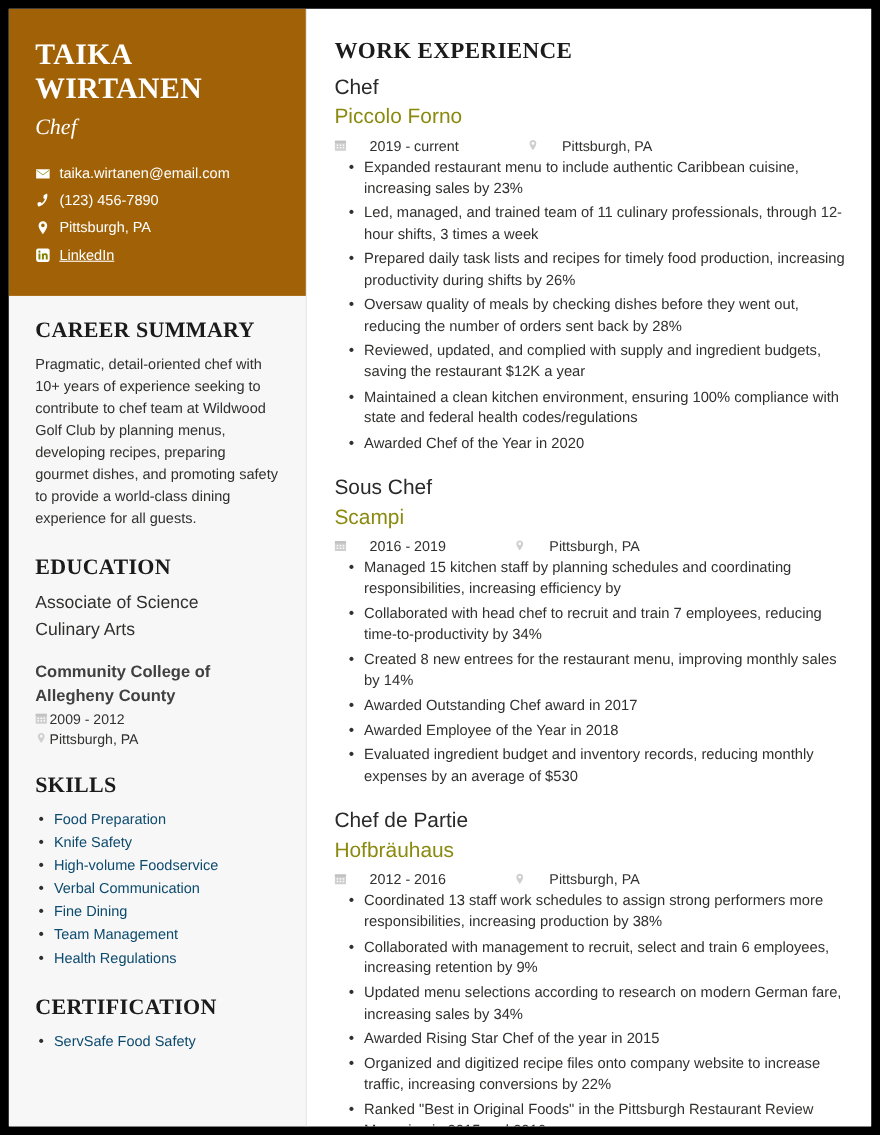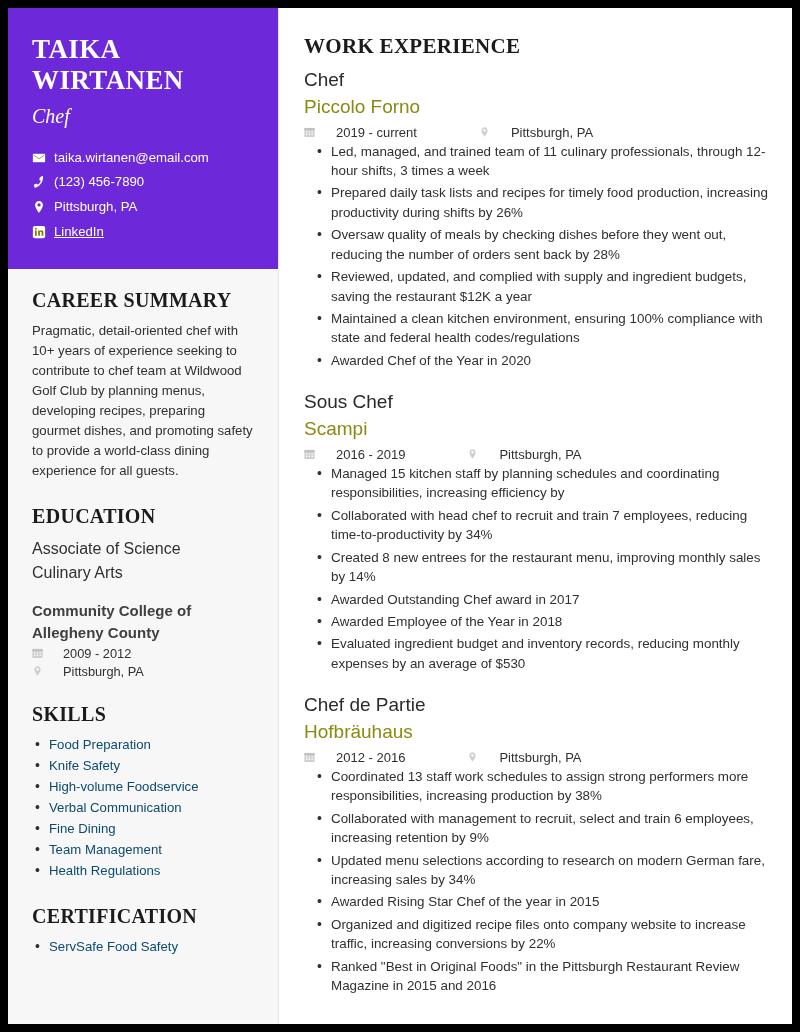--- a/index.html
+++ b/index.html
@@ -26,21 +26,21 @@
   
   .sidebar {
     width: 271px;
     flex: 0 0 271px;
     background: #f7f7f7;
     border-right: 1px solid #e6e6e6;
     position: relative;
   }
 
   .sidebar-header {
-    background: #6d28d9;
+    background: #a16207;
     padding: 26px 24px 22px 24px;
   }
 
   .name {
     font-family: "Liberation Serif", serif;
     font-weight: bold;
     font-size: 27px;
     line-height: 1.16;
     color: #ffffff;
     letter-spacing: 0.4px;
@@ -116,21 +116,21 @@
     font-size: 15px;
     line-height: 1.42;
     color: #404040;
     font-weight: bold;
     margin-top: 15px;
   }
 
   .meta-row {
     display: flex;
     align-items: center;
-    gap: 20px;
+    gap: 2px;
     font-size: 12.8px;
     color: #30302f;
     margin-top: 3px;
   }
   .meta-row .mico {
     width: 11px; height: 12px; flex: 0 0 11px;
     display: flex; align-items: center; justify-content: center;
   }
   .meta-row .mico svg { display: block; }
 
@@ -366,20 +366,21 @@
         <span class="seg loc">
           <span class="mico">
             <svg width="11" height="12" viewBox="0 0 16 16">
                 <path fill="#cfcfcf" d="M8 1.2c-2.5 0-4.5 2-4.5 4.5 0 3.3 4.5 9 4.5 9s4.5-5.7 4.5-9c0-2.5-2-4.5-4.5-4.5zm0 6.3a1.9 1.9 0 1 1 0-3.8 1.9 1.9 0 0 1 0 3.8z"></path>
               </svg>
           </span>
           <span>Pittsburgh, PA</span>
         </span>
       </div>
       <ul class="job-bullets">
+        <li>Expanded restaurant menu to include authentic Caribbean cuisine, increasing sales by 23%</li>
         <li>Led, managed, and trained team of 11 culinary professionals, through 12-hour shifts, 3 times a week</li>
         <li>Prepared daily task lists and recipes for timely food production, increasing productivity during shifts by 26%</li>
         <li>Oversaw quality of meals by checking dishes before they went out, reducing the number of orders sent back by 28%</li>
         <li>Reviewed, updated, and complied with supply and ingredient budgets, saving the restaurant $12K a year</li>
         <li>Maintained a clean kitchen environment, ensuring 100% compliance with state and federal health codes/regulations</li>
         <li>Awarded Chef of the Year in 2020</li>
       </ul>
     </section>
 
     <div class="gap-sm"></div>

